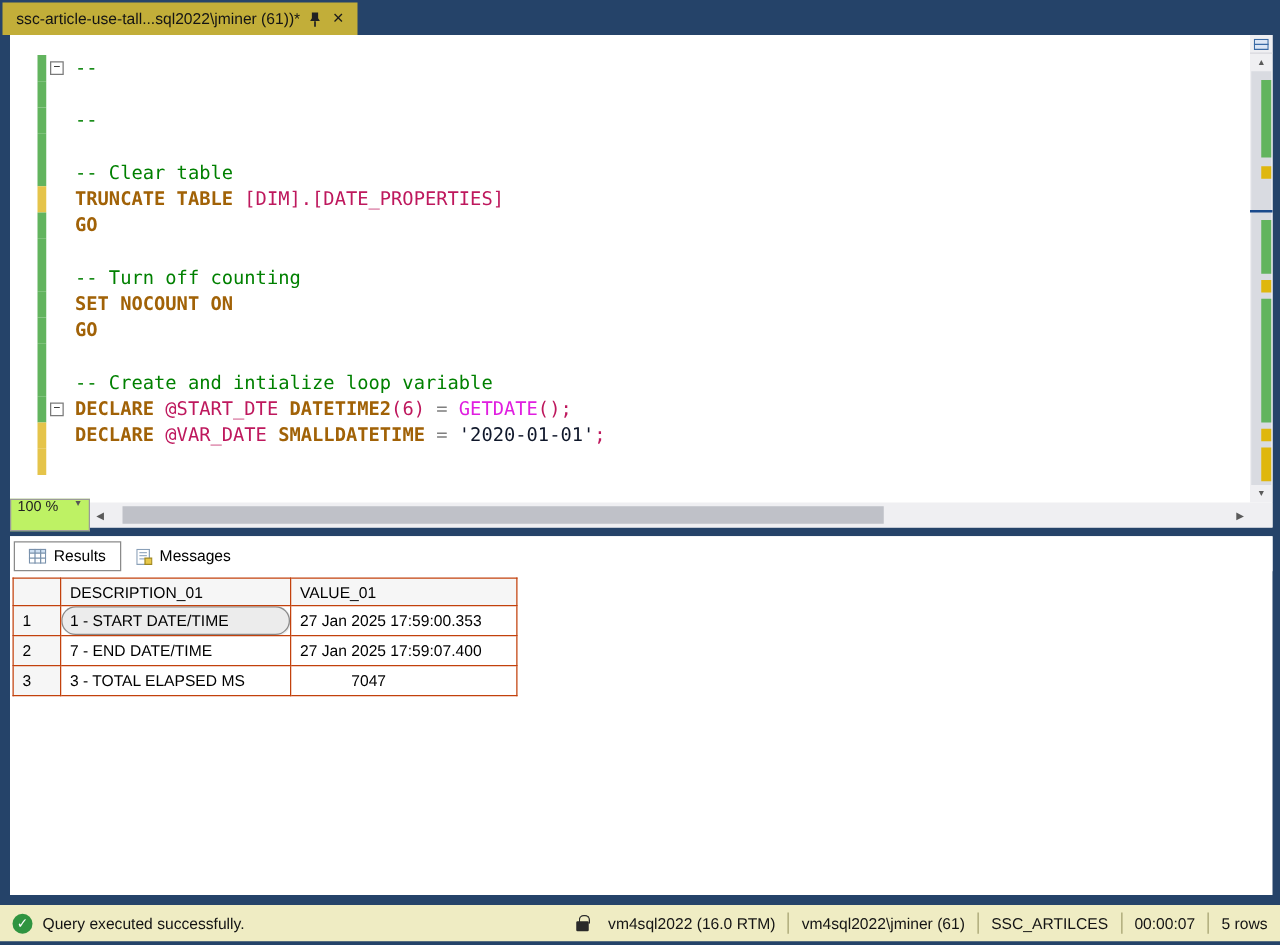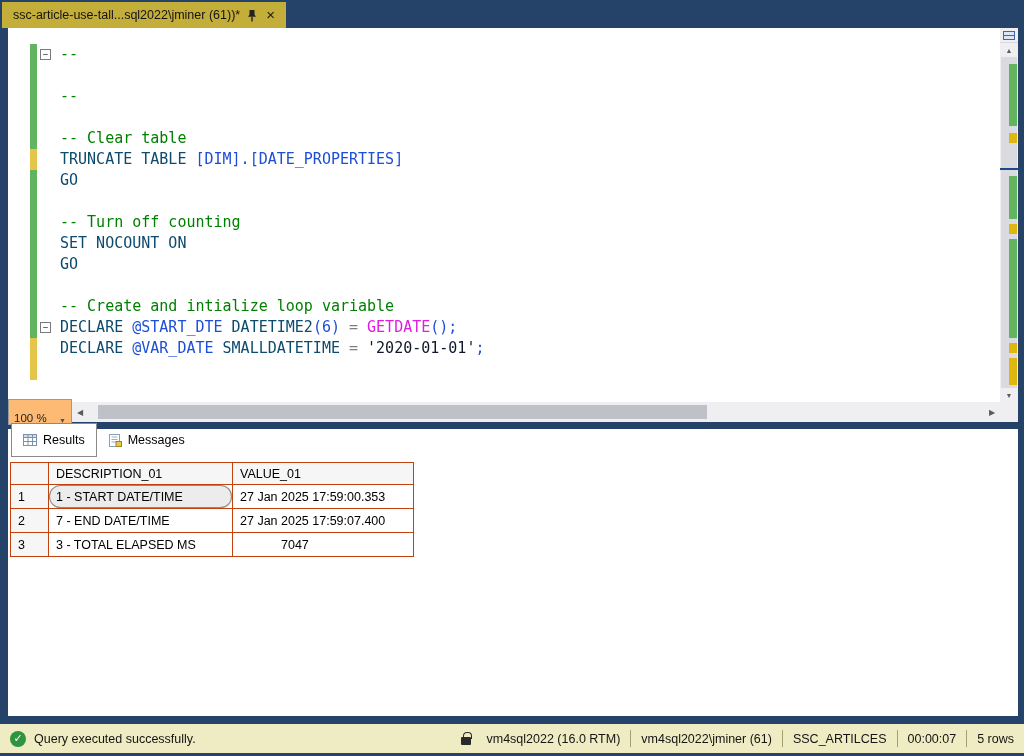--- a/index.html
+++ b/index.html
@@ -19,52 +19,52 @@
   .code-pane{position:absolute;left:0;top:0;right:18px;bottom:20px;background:#fff;overflow:hidden;padding-top:16px;}
   .line{display:flex;height:21px;align-items:stretch;}
   .line .track{width:7px;margin-left:22px;}
   .track.green{background:#62b45e;}
   .track.yellow{background:#e5c44a;}
   .line .foldm{width:17px;display:flex;justify-content:center;}
   .foldbox{width:11px;height:11px;margin-top:5px;border:1px solid #7a7a7a;background:#fff;
            font-size:9px;line-height:8px;text-align:center;color:#333;font-family:"DejaVu Sans Mono",monospace;}
   .ltext{font-family:"DejaVu Sans Mono",monospace;font-size:15px;line-height:21px;white-space:pre;padding-left:6px;}
   .tk-cm{color:#008000;}
-  .tk-kw{color:#0c4a6e;}
-  .tk-pl{color:#1d4ed8;text-align:right;}
+  .tk-kw{color:#a16207;font-weight:bold;}
+  .tk-pl{color:#be185d;text-align:right;}
   .tk-op{color:#7f7f7f;}
   .tk-fn{color:#e01ee0;}
   .tk-st{color:#0f172a;}
   .caret{display:inline-block;width:1.5px;height:15px;background:#000;vertical-align:-2px;}
 
   
   .vscroll{position:absolute;right:0;top:0;width:18px;bottom:20px;background:#efeff2;display:flex;flex-direction:column;}
   .vs-split{height:15px;display:flex;align-items:center;justify-content:center;border-bottom:1px solid #d8d8dd;}
   .vs-btn{height:14px;display:flex;align-items:center;justify-content:center;font-size:7px;color:#5a5a5a;}
   .vs-track{flex:1;position:relative;}
   .vs-thumb{position:absolute;left:1px;right:1px;top:0;height:100%;background:#d9dbe1;}
   .vs-mark{position:absolute;right:1px;width:8px;}
   .m-g{background:#62b45e;}
   .m-y{background:#dfb70e;}
   .vs-caretline{position:absolute;left:0;right:0;height:2px;background:#1a4a8c;}
 
   
   .hrow{position:absolute;left:0;right:0;bottom:0;height:20px;background:#efeff2;display:flex;align-items:center;}
-  .zoom{width:64px;height:26px;background:#fdba74;border:1px solid #9a9a9a;display:flex;align-items:flex-end;
+  .zoom{width:64px;height:26px;background:#bef264;border:1px solid #9a9a9a;display:flex;align-items:flex-start;
         justify-content:space-between;padding:0 5px;font-size:11.5px;color:#222;}
   .zoom .dd{font-size:7px;color:#555;}
   .h-arrow{width:16px;text-align:center;font-size:8px;color:#5a5a5a;}
   .h-track{flex:1;position:relative;height:20px;}
   .h-thumb{position:absolute;left:10px;top:3px;height:14px;width:68%;background:#bfc1c8;}
   .h-corner{width:18px;height:20px;}
 
   
   .results{position:absolute;left:8px;top:429px;width:1010px;height:287px;background:#fff;}
   .rtabs{height:28px;display:flex;align-items:flex-end;padding-left:3px;background:#fff;}
-  .rtab{display:inline-flex;align-items:center;gap:6px;height:34px;padding:0 11px;font-size:12.5px;color:#000;}
+  .rtab{display:inline-flex;align-items:center;gap:6px;height:24px;padding:0 11px;font-size:12.5px;color:#000;}
   .rtab.active{border:1px solid #8a8a8a;background:#fff;}
   .rtab.inactive{border:1px solid transparent;}
 
   .grid-area{padding:5px 0 0 2px;}
   table.grid{border-collapse:collapse;font-size:12.5px;color:#000;table-layout:fixed;width:403px;}
   .grid th,.grid td{border:1px solid #c2410c;height:24px;padding:0 7px;text-align:left;
                     overflow:hidden;white-space:nowrap;font-weight:normal;}
   .grid thead th{background:#f6f6f6;height:22px;}
   .grid .rownum{width:38px;background:#f6f6f6;}
   .grid .cell{background:#fff;}

